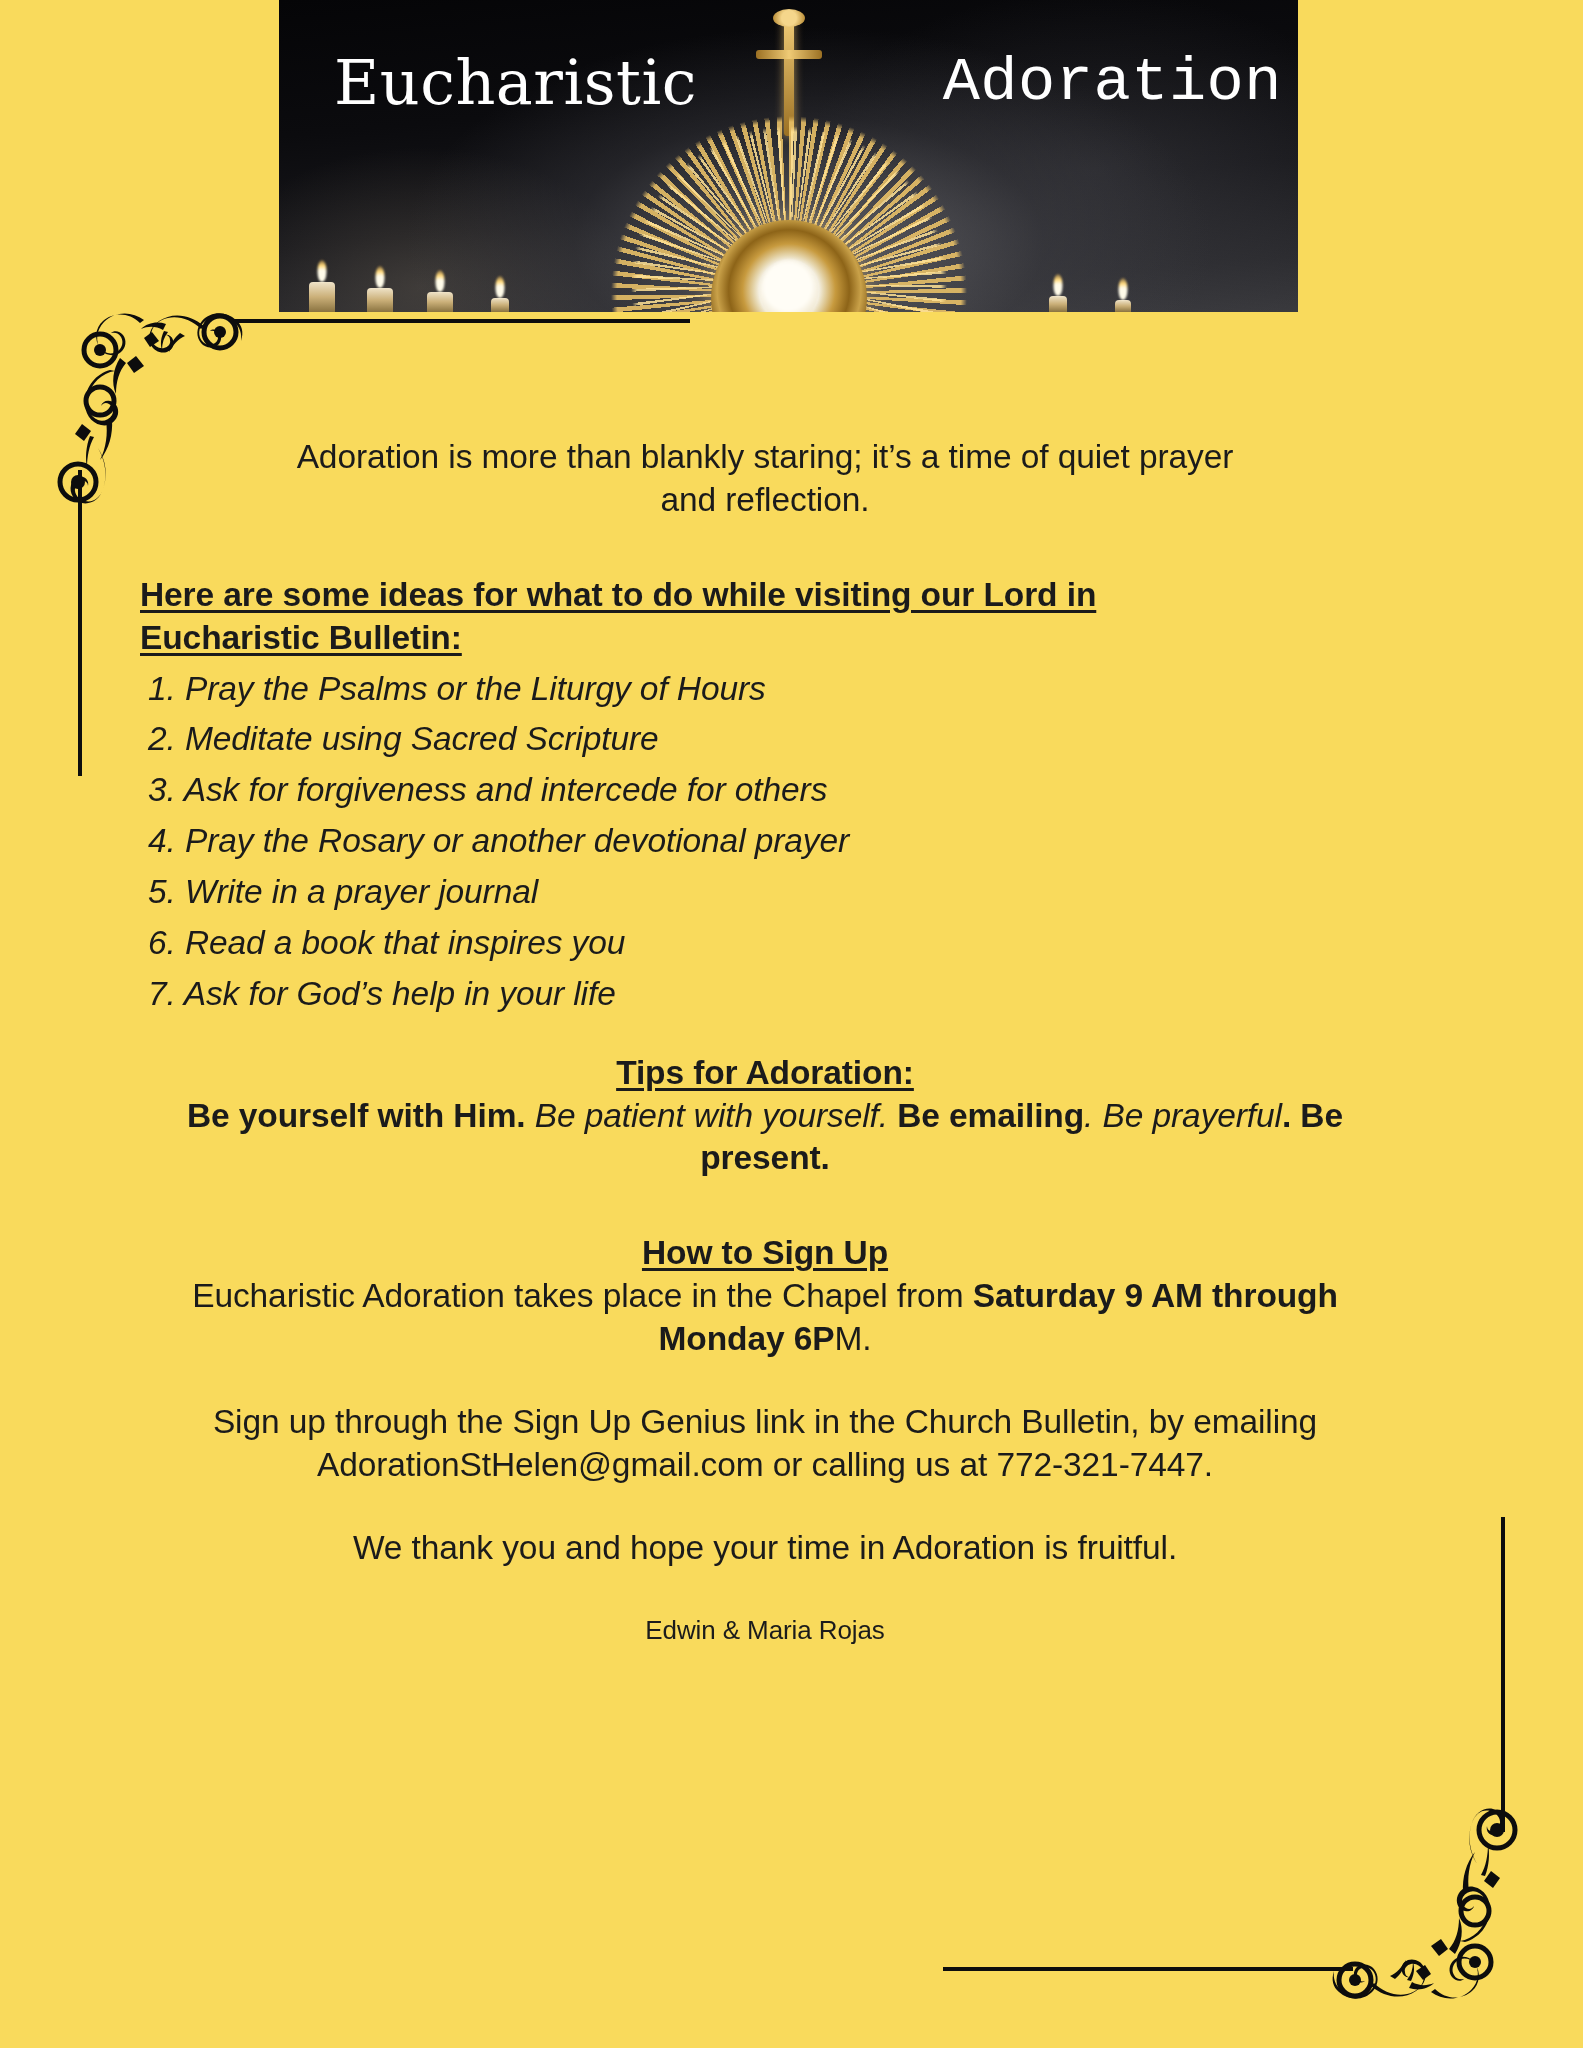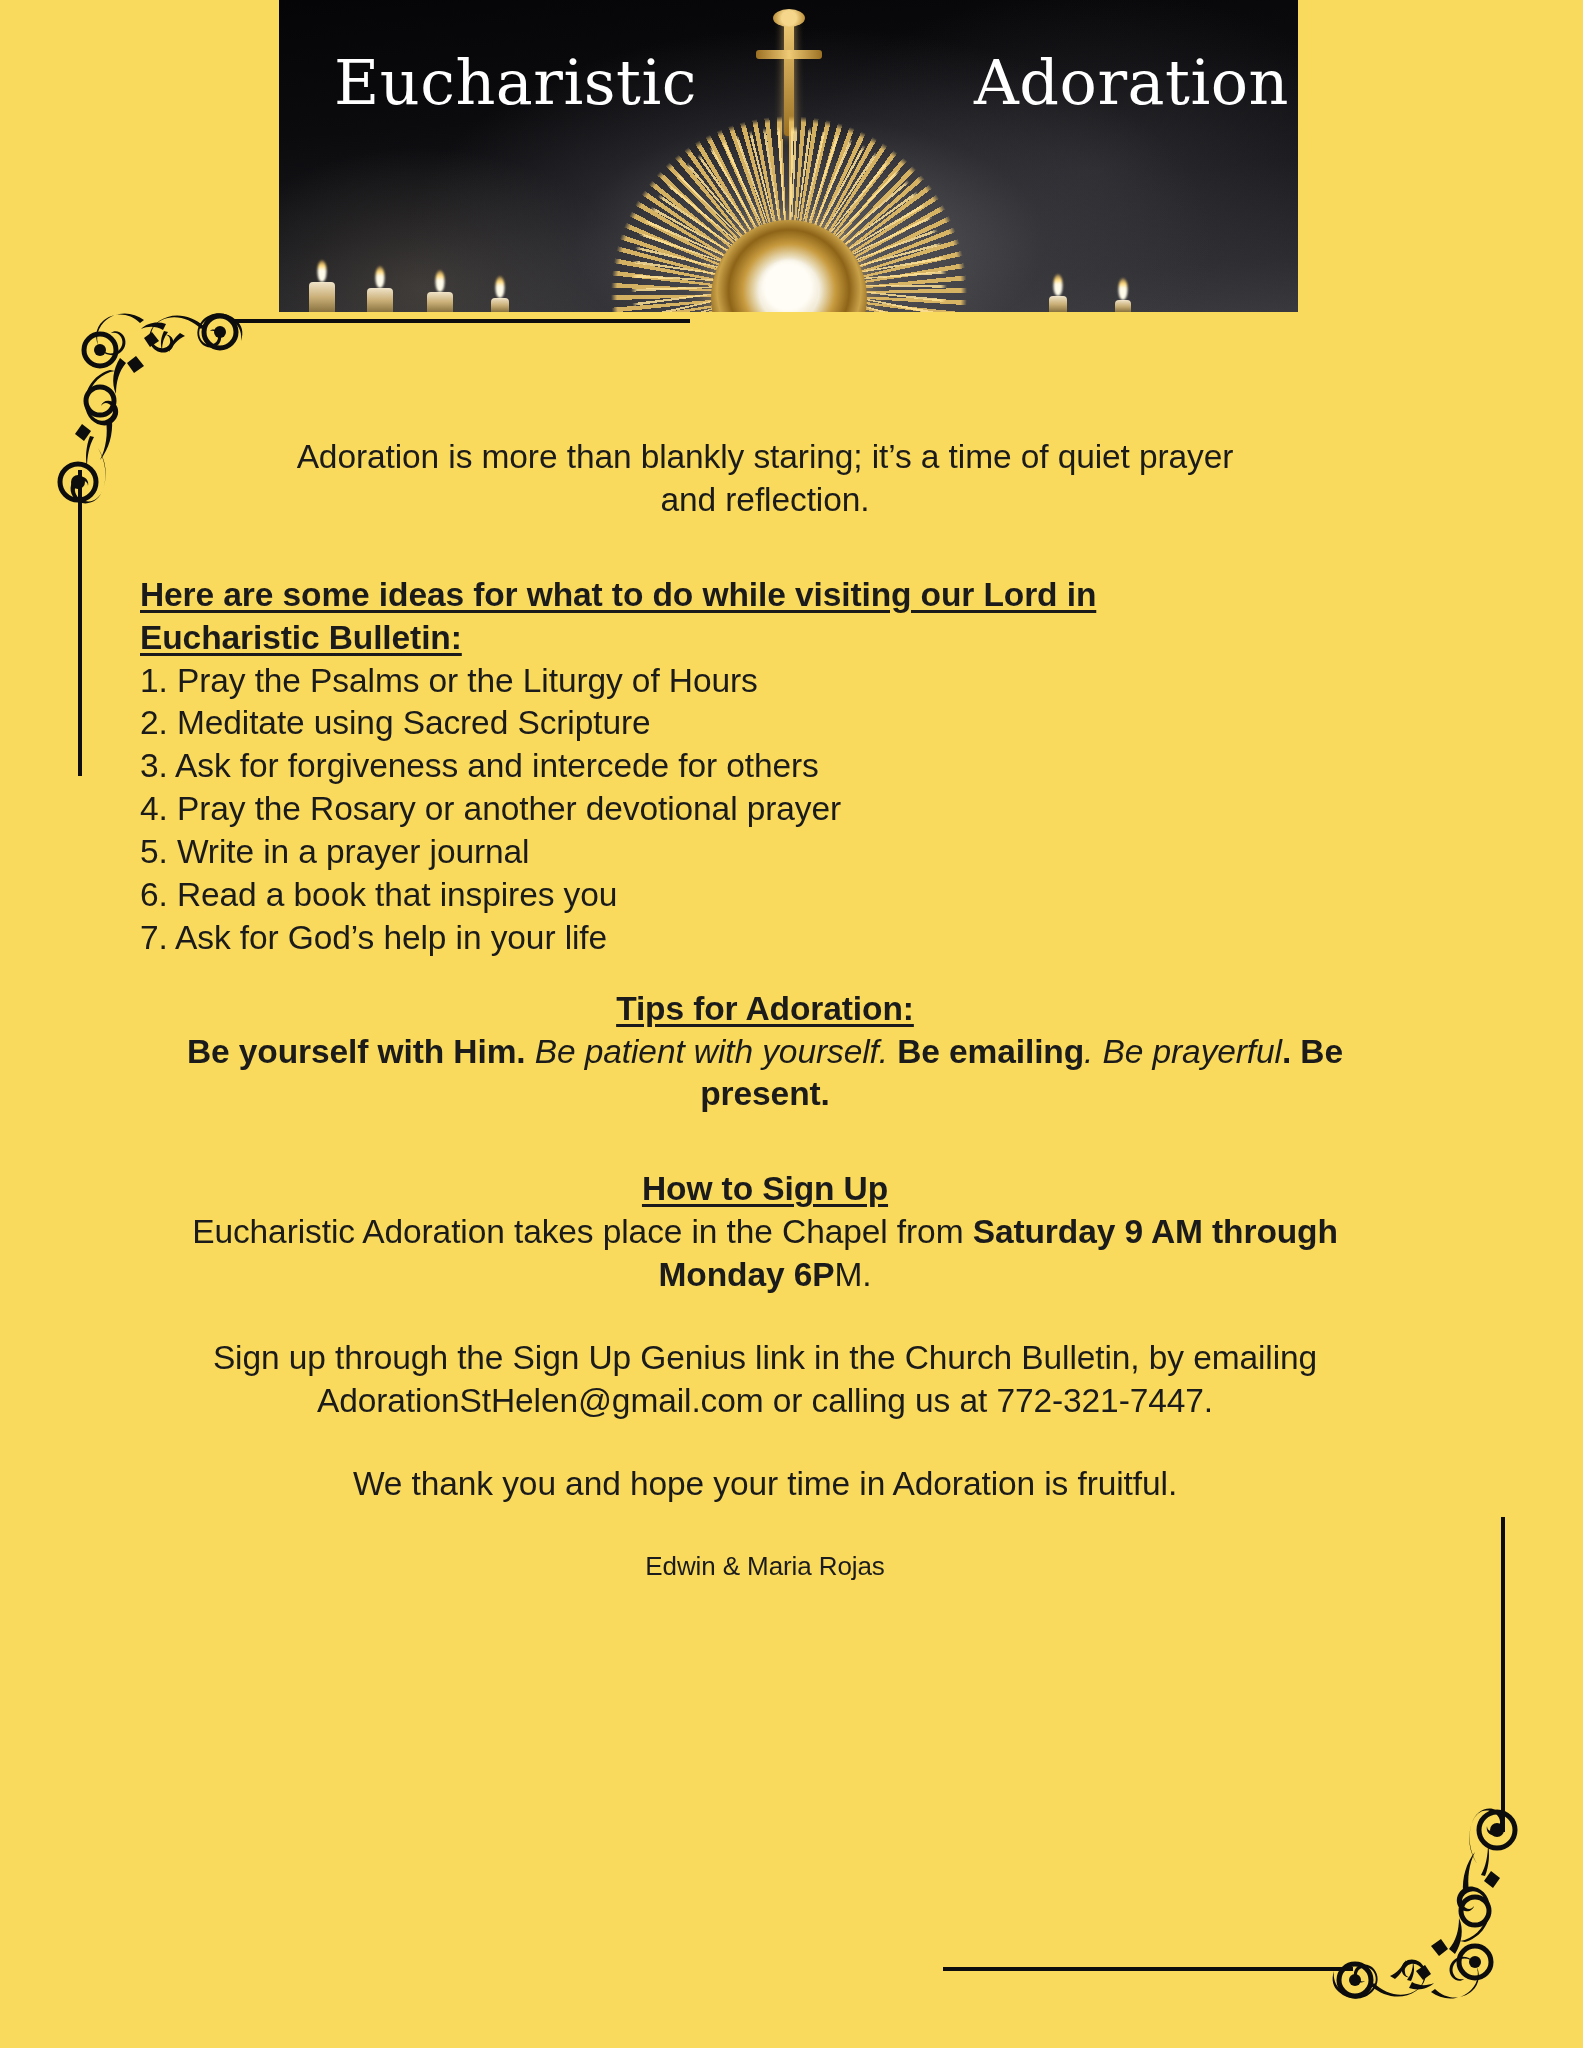--- a/index.html
+++ b/index.html
@@ -40,21 +40,21 @@
     top: 52px;
     font-family: "DejaVu Serif", "Liberation Serif", serif;
     font-size: 62px;
     font-weight: 400;
     color: #ffffff;
     letter-spacing: 0.5px;
     line-height: 1;
     white-space: nowrap;
   }
   .banner-title.left  { left: 55px; }
-  .banner-title.right { right: 9px; }
+  .banner-title.right { right: 16px; font-family: Liberation Mono, monospace; }
 
   
   .monstrance {
     position: absolute;
     left: 50%;
     top: 18px;
     transform: translateX(-50%);
     width: 400px;
     height: 346px;
   }
@@ -256,21 +256,21 @@
   .list-heading {
     margin: 0;
     text-align: left;
   }
   ol.ideas {
     list-style: none;
     margin: 0;
     padding: 0;
     text-align: left;
   }
-  ol.ideas li { margin: 0; padding: 0; }
+  ol.ideas li { margin: 8px; padding: 0; font-style: italic; }
   .sig {
     font-size: 26px;
     text-align: center;
     margin-top: 44px;
   }
 </style>
 </head>
 <body style="background: rgb(249, 218, 92); color: rgb(27, 27, 27);">
 
 <div class="banner-wrap">

